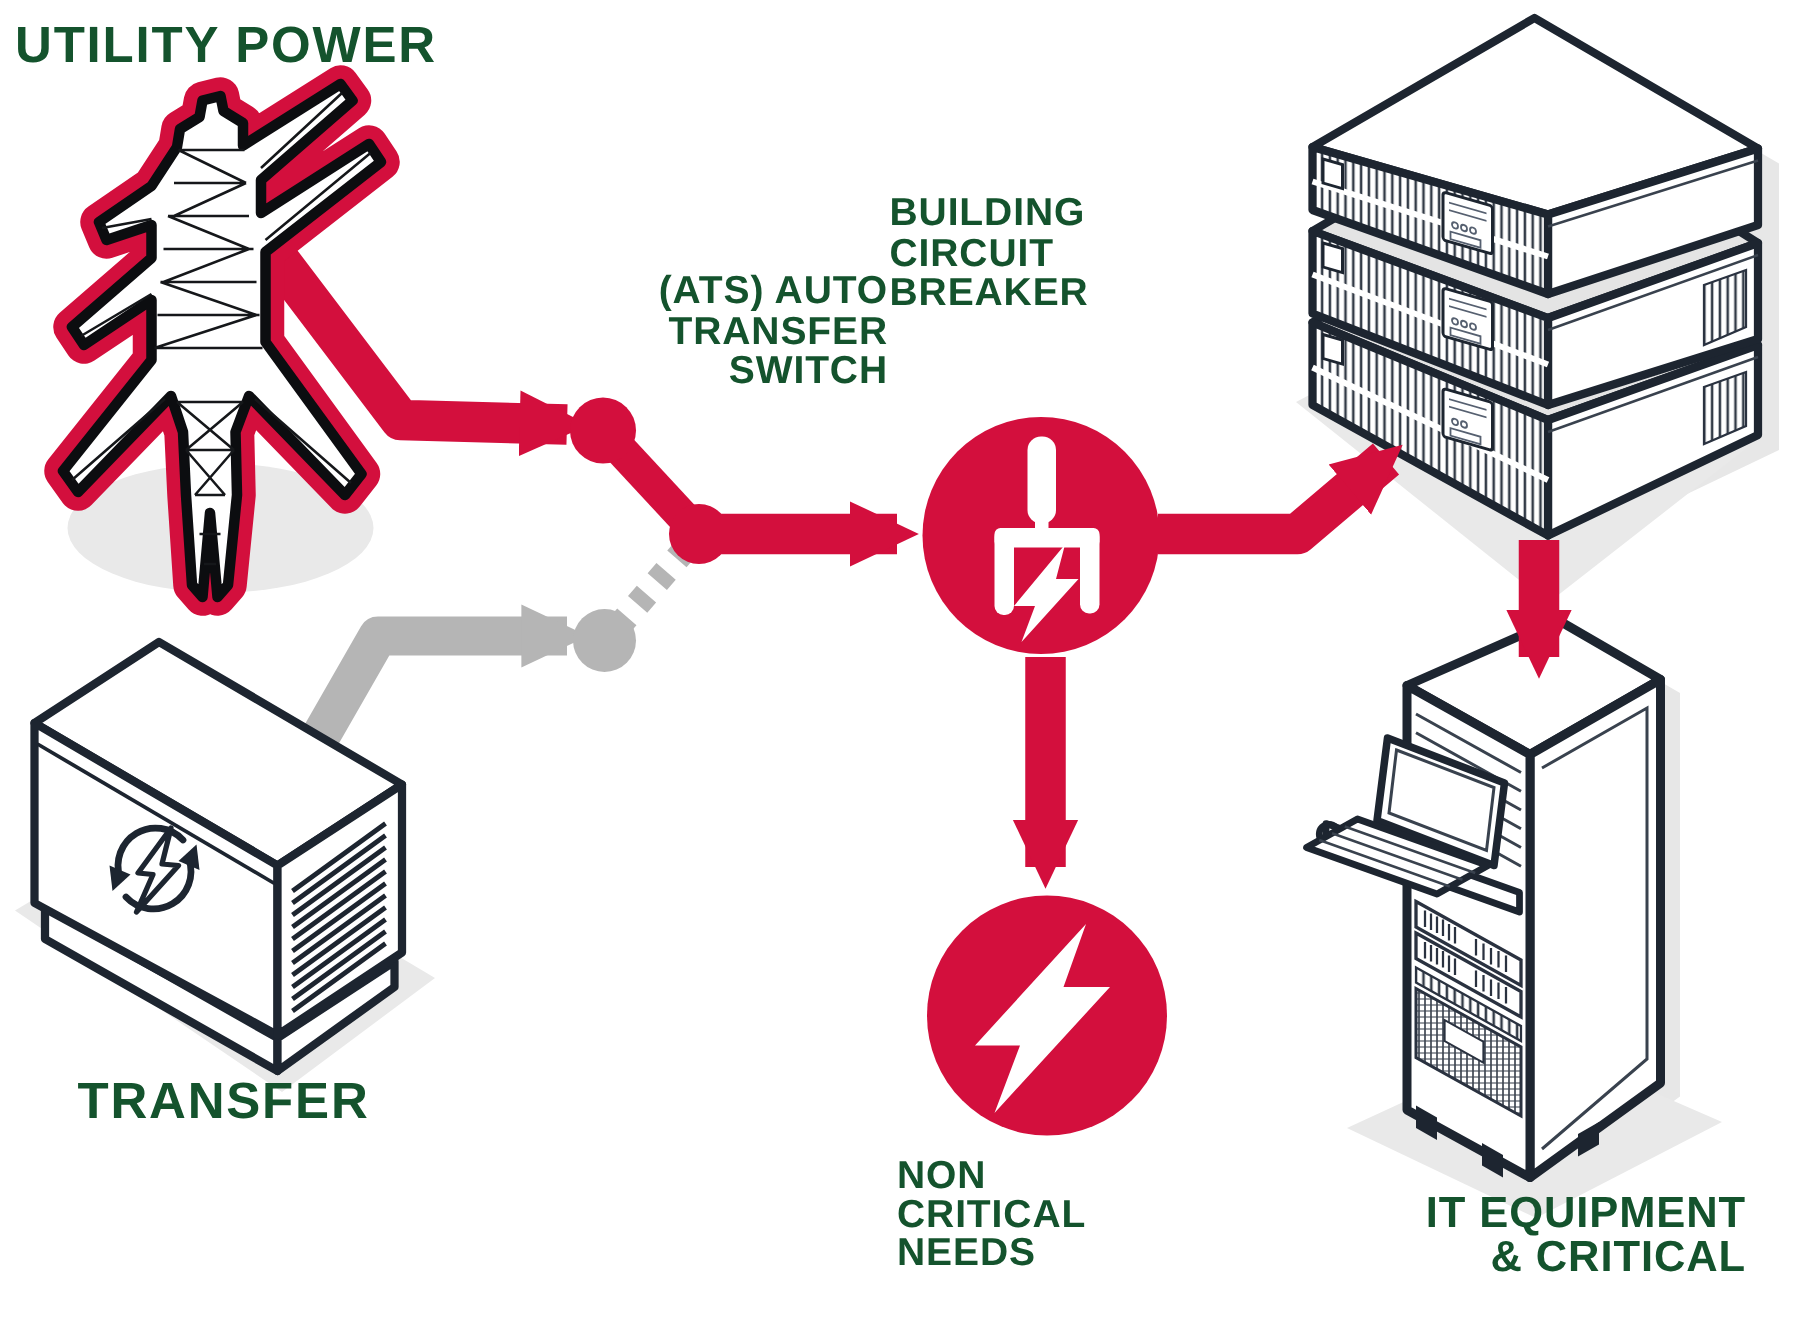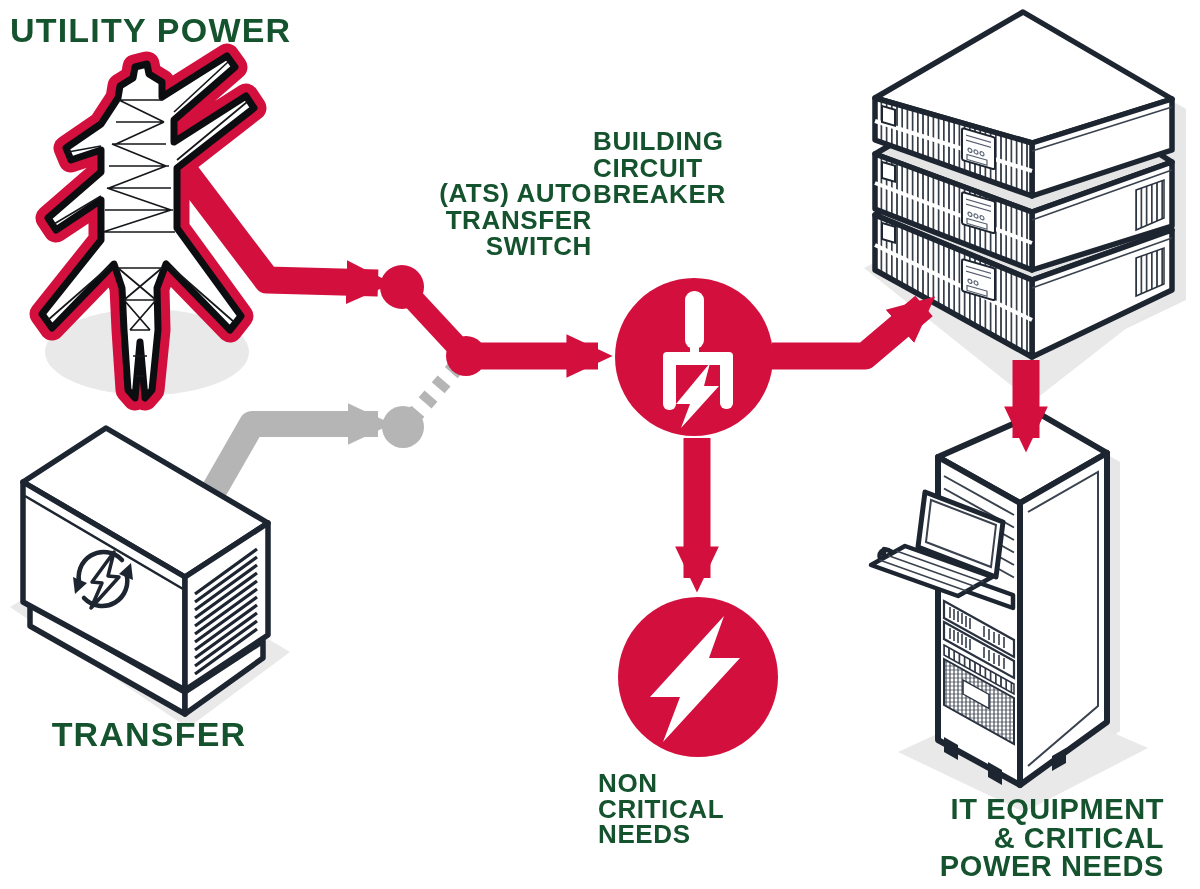--- a/index.html
+++ b/index.html
@@ -237,14 +237,13 @@
   <div>NON</div>
   <div>CRITICAL</div>
   <div>NEEDS</div>
 </div>
 
 <div class="lbl generator">TRANSFER</div>
 
 <div class="lbl it">
   <div>IT EQUIPMENT</div>
   <div>&amp; CRITICAL</div>
-  <div>POWER NEEDS</div>
 </div>
 
 </body></html>

